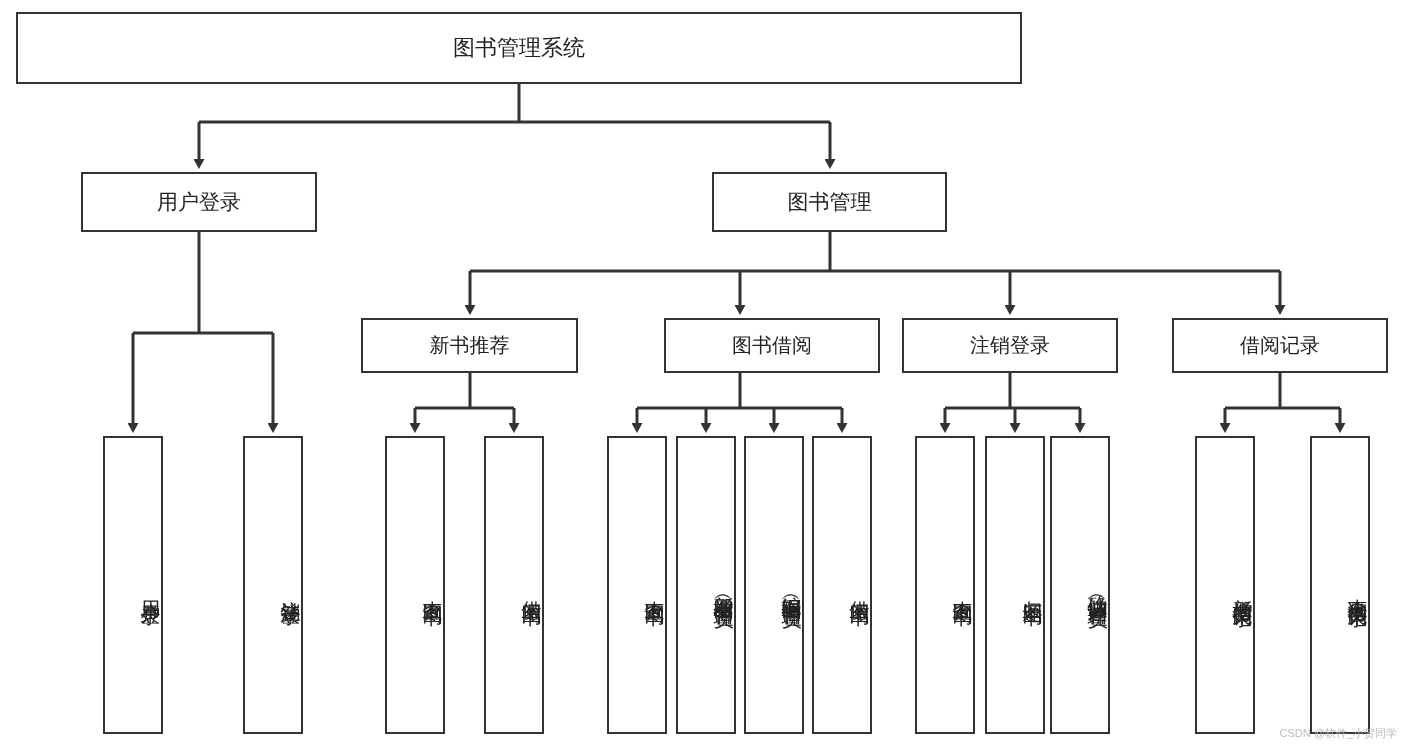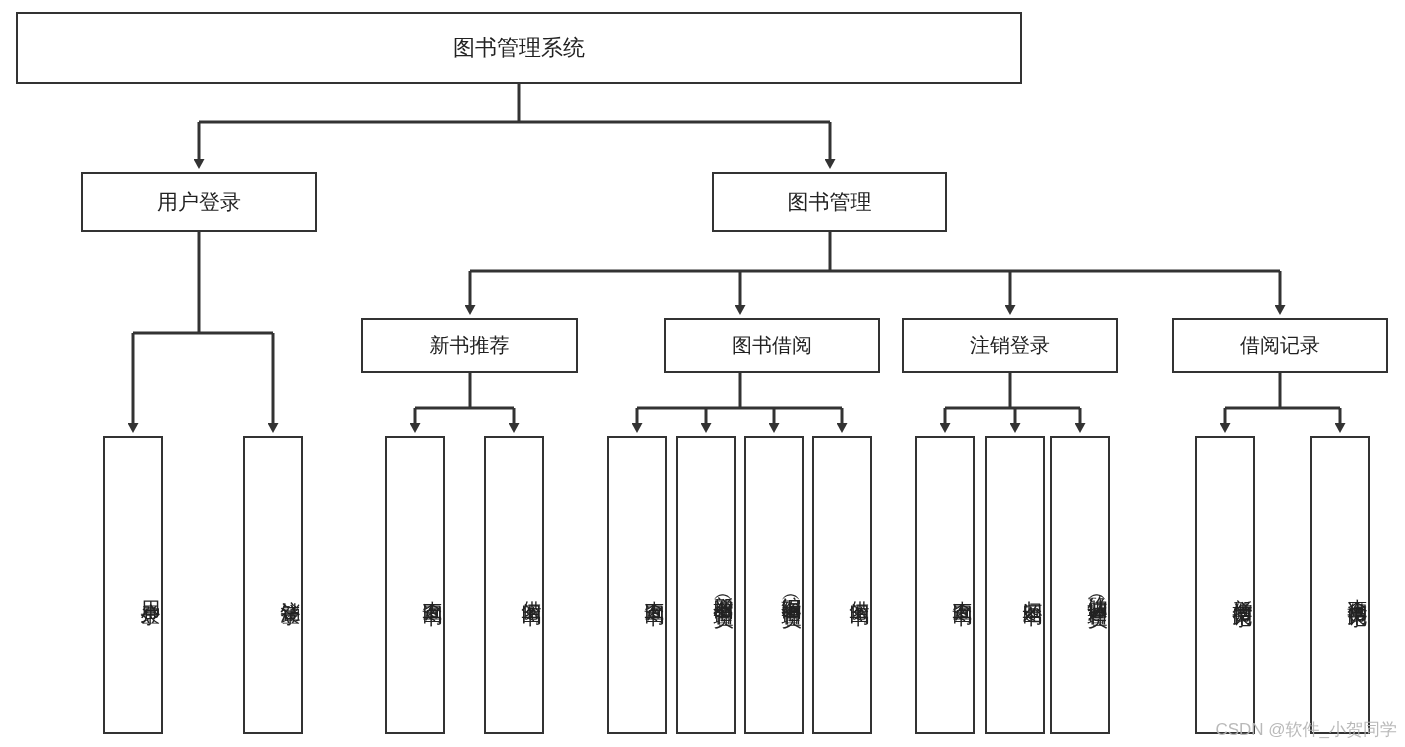--- a/index.html
+++ b/index.html
@@ -56,21 +56,21 @@
   .leaf-text {
     writing-mode: vertical-rl;
     text-orientation: upright;
     letter-spacing: 2px;
     white-space: nowrap;
   }
   #watermark {
     position: absolute;
     right: 8px;
     bottom: 6px;
-    font-size: 17px;
+    font-size: 11px;
     color: #b4b4b4;
     opacity: 0.92;
     z-index: 5;
     white-space: nowrap;
     pointer-events: none;
   }
 </style>
 </head>
 <body>
 

